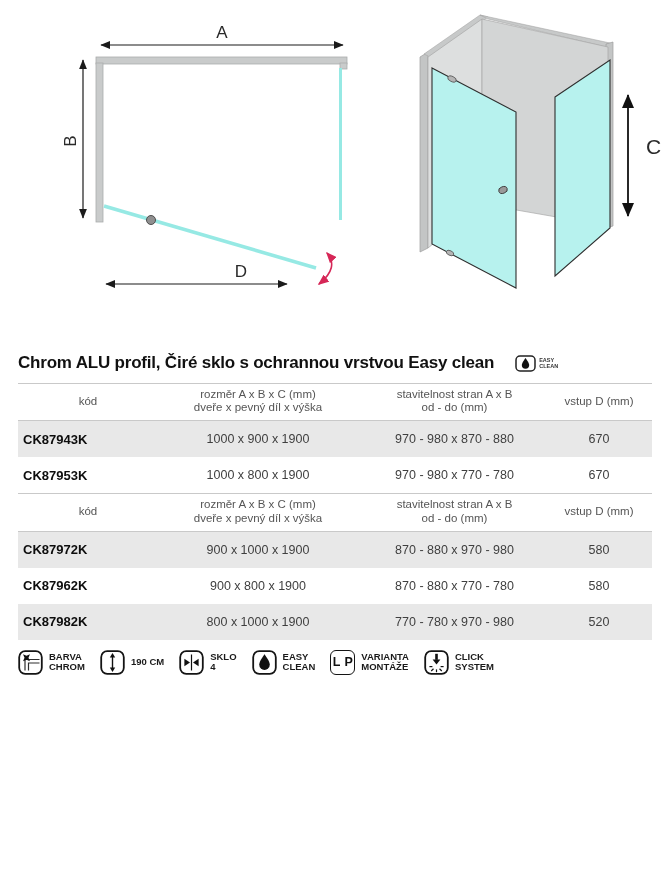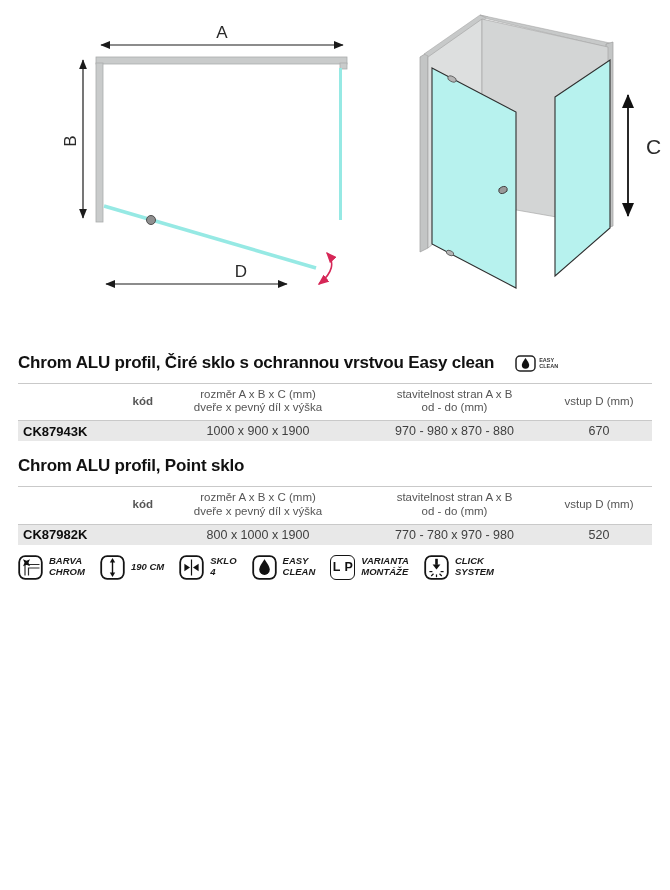--- a/index.html
+++ b/index.html
@@ -27,30 +27,30 @@
   .st2{margin:16px 0 10px;}
   .badge{display:inline-flex;align-items:center;gap:3px;}
   .badge-label{font-size:5.5px;line-height:1.1;font-weight:700;color:#333;white-space:pre-line;letter-spacing:0;}
   table.spec-table{width:100%;border-collapse:collapse;border-top:1px solid #c9c9c9;table-layout:fixed;}
   .spec-table col.c1{width:135px;} .spec-table col.c2{width:210px;}
   .spec-table col.c3{width:183px;} .spec-table col.c4{width:106px;}
   .spec-table thead th{
     font-weight:normal;font-size:11.5px;line-height:1.2;color:#555;
     padding:4px 0 5px;border-bottom:1px solid #c9c9c9;text-align:center;vertical-align:middle;
   }
-  .spec-table thead th.th-code{text-align:right;padding-left:5px;font-weight:bold;}
+  .spec-table thead th.th-code{text-align:center;padding-left:5px;}
   .spec-table tbody td{
-    height:20px;padding:0;font-size:12.5px;color:#3f3f3f;text-align:center;vertical-align:middle;
+    height:36px;padding:0;font-size:12.5px;color:#3f3f3f;text-align:center;vertical-align:middle;
   }
   .spec-table tbody td.code{text-align:left;padding-left:5px;font-weight:bold;font-size:13px;color:#0d0d0d;}
   .spec-table tbody tr:nth-child(odd){background:#e8e8e8;}
   
   .footer{display:flex;align-items:center;margin:10px 18px 0;}
   .f-item{display:flex;align-items:center;gap:6px;margin-right:15px;}
-  .f-label{font-size:9.5px;line-height:1.12;font-weight:700;color:#1a1a1a;white-space:pre-line;font-style:italic;}
+  .f-label{font-size:9.5px;line-height:1.12;font-weight:700;color:#1a1a1a;white-space:pre-line;}
   .lp-box{
     width:25px;height:25px;box-sizing:border-box;border:1.8px solid #141414;border-radius:6px;
     display:inline-flex;align-items:stretch;justify-content:center;flex:0 0 auto;
   }
   .lp-ch{display:flex;align-items:center;padding:0 2px;font-size:12.5px;font-weight:bold;color:#111;}
   .lp-div{width:1.4px;background:#141414;}
 </style>
 </head>
 <body>
 
@@ -146,28 +146,31 @@
         <th>vstup D (mm)</th>
       </tr>
     </thead>
     <tbody>
       <tr>
         <td class="code">CK87943K</td>
         <td>1000 x 900 x 1900</td>
         <td>970 - 980 x 870 - 880</td>
         <td>670</td>
       </tr>
+      <tr>
+        <td class="code">CK87953K</td>
+        <td>1000 x 800 x 1900</td>
+        <td>970 - 980 x 770 - 780</td>
+        <td>670</td>
+      </tr>
     </tbody>
   </table>
 </div>
 
 <div class="section">
-  <div class="section-title st2">
-    <span>Chrom ALU profil, Point sklo</span>
-  </div>
 
   <table class="spec-table">
     <colgroup>
         <col class="c1">
         <col class="c2">
         <col class="c3">
         <col class="c4">
       </colgroup>
     <thead>
       <tr>
@@ -177,20 +180,32 @@
             <div>dveře x pevný díl x výška</div>
         </th>
         <th>
           <div>stavitelnost stran A x B</div>
             <div>od - do (mm)</div>
         </th>
         <th>vstup D (mm)</th>
       </tr>
     </thead>
     <tbody>
+      <tr>
+        <td class="code">CK87972K</td>
+        <td>900 x 1000 x 1900</td>
+        <td>870 - 880 x 970 - 980</td>
+        <td>580</td>
+      </tr>
+      <tr>
+        <td class="code">CK87962K</td>
+        <td>900 x 800 x 1900</td>
+        <td>870 - 880 x 770 - 780</td>
+        <td>580</td>
+      </tr>
       <tr>
         <td class="code">CK87982K</td>
         <td>800 x 1000 x 1900</td>
         <td>770 - 780 x 970 - 980</td>
         <td>520</td>
       </tr>
     </tbody>
   </table>
 </div>
 

